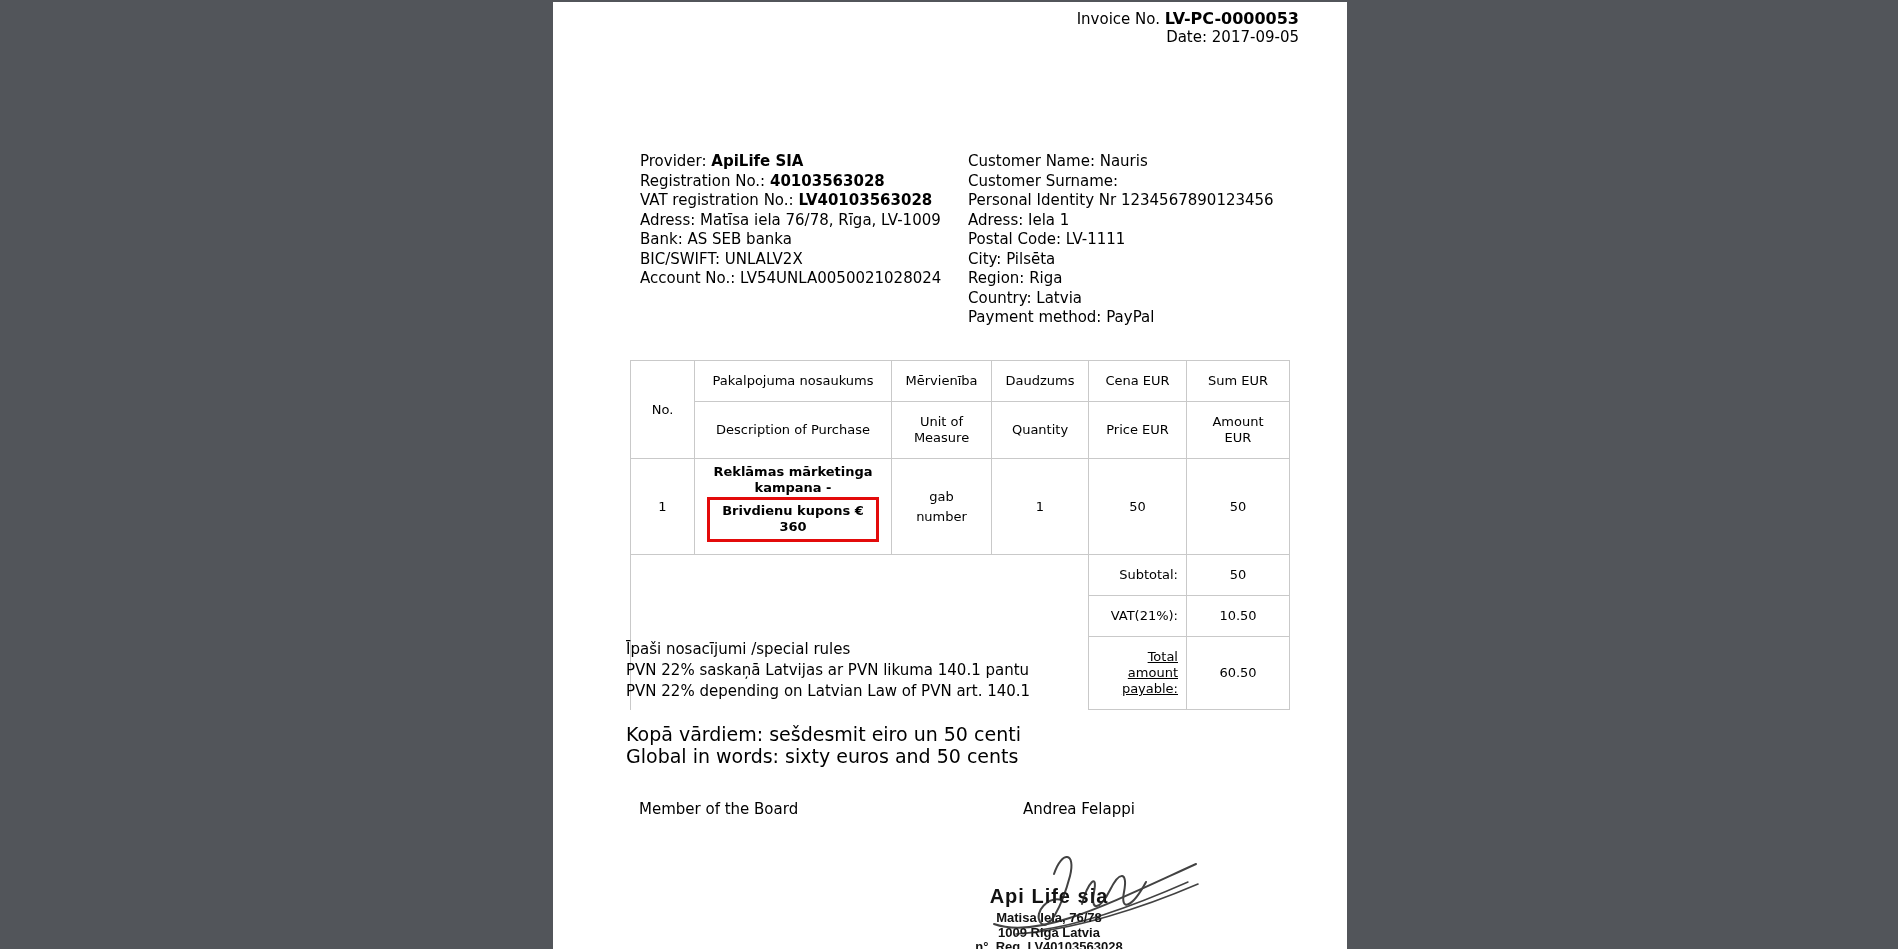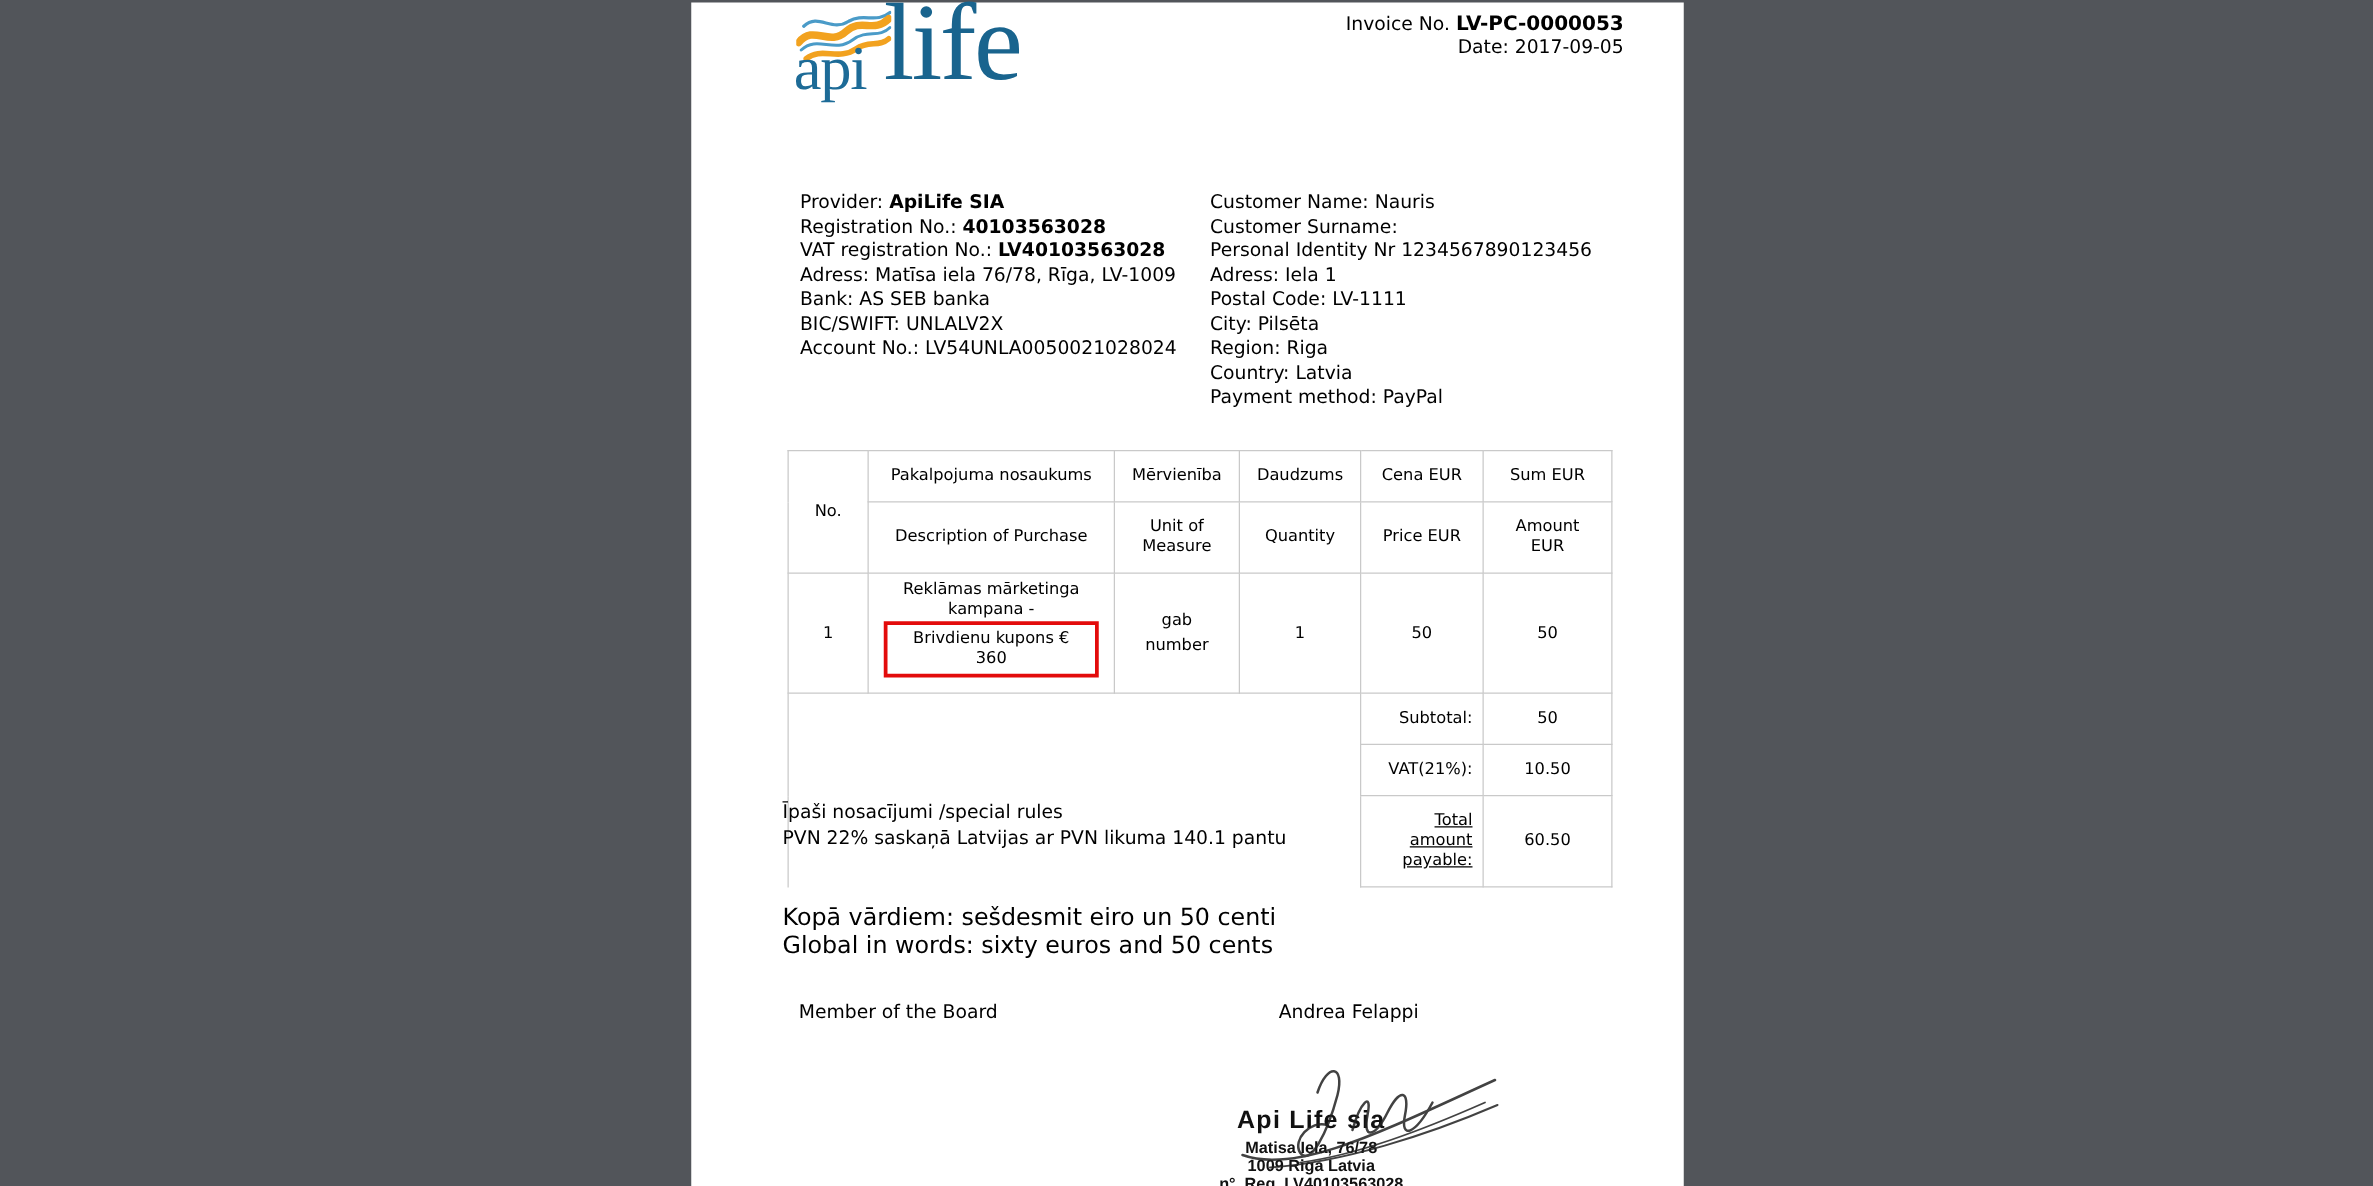--- a/index.html
+++ b/index.html
@@ -21,21 +21,21 @@
   .party { position:absolute; top:150px; font-size:15px; line-height:19.5px; white-space:nowrap; }
   .provider { left:87px; }
   .customer { left:415px; }
   .b { font-weight:bold; }
 
   
   .invoice-table { position:absolute; left:77px; top:358px; width:659px; border-collapse:collapse; table-layout:fixed; }
   .invoice-table td { border:1px solid #c9c9c9; font-size:13px; line-height:16px; text-align:center; vertical-align:middle; padding:12px; overflow:hidden; }
   tr.h1 { height:33px; } tr.h2 { height:43px; } tr.item { height:77px; }
   tr.t1 { height:30px; } tr.t2 { height:30px; } tr.t3 { height:43px; }
-  td.desc { vertical-align:top; padding-top:5px; }
+  td.desc { vertical-align:top; padding-top:5px;font-weight:bold; }
   .redbox { display:inline-block; border:3px solid #e30b0b; padding:3px 12px 4px 12px; margin-top:1px; }
   td.unit .unit2 { margin-top:4px; }
   td.tblank { border:none; border-left:1px solid #c9c9c9; }
   td.tlabel { text-align:right; padding-right:8px; }
   td.tlabel-wrap { padding-left:12px;text-decoration:underline; }
 
   
   .rules { position:absolute; left:73px; top:637px; font-size:15px; line-height:21px; white-space:nowrap; }
   .words { position:absolute; left:73px; top:721px; font-size:19px; line-height:22px; white-space:nowrap; }
 
@@ -48,30 +48,20 @@
   .stamp-title { font-size:20px; line-height:22px; margin-bottom:4px; letter-spacing:1px; }
   .stamp-line { font-size:13px; line-height:14.5px; }
   .scrawl { position:absolute; left:437px; top:842px; z-index:2; }
 </style>
 </head>
 <body>
 
 <div class="stage">
   <div class="page">
 
-    <div class="logo">
-      <svg class="logo-swirl" width="76" height="44" viewBox="0 0 76 44">
-        <path d="M6,14 C18,3 28,19 42,10 C54,3 64,12 75,3" fill="none" stroke="#4a9bc8" stroke-width="2.6" stroke-linecap="round"></path>
-        <path d="M2,27 C14,12 26,31 40,18 C52,7 62,20 74,8" fill="none" stroke="#f2a21f" stroke-width="6" stroke-linecap="round"></path>
-        <path d="M4,33 C17,21 30,36 45,25 C57,16 66,24 75,15" fill="none" stroke="#4a9bc8" stroke-width="2.4" stroke-linecap="round"></path>
-        <path d="M8,40 C20,30 34,42 48,32 C58,25 66,31 74,24" fill="none" stroke="#f2a21f" stroke-width="4.5" stroke-linecap="round"></path>
-      </svg>
-      <span class="logo-api">api</span>
-      <span class="logo-life">life</span>
-    </div>
 
     <div class="inv-head">
       <div><span>Invoice No.</span> <span class="num">LV-PC-0000053</span></div>
       <div><span>Date:</span> <span>2017-09-05</span></div>
     </div>
 
     <div class="party provider">
       <div><span>Provider:</span> <span class="b">ApiLife SIA</span></div>
       <div><span>Registration No.:</span> <span class="b">40103563028</span></div>
       <div><span>VAT registration No.:</span> <span class="b">LV40103563028</span></div>
@@ -144,20 +134,21 @@
         <tr class="t3">
           <td class="tlabel tlabel-wrap">Total amount payable:</td>
           <td>60.50</td>
         </tr>
       </tbody>
     </table>
 
     <div class="rules">
       <div>Īpaši nosacījumi /special rules</div>
       <div>PVN 22% saskaņā Latvijas ar PVN likuma 140.1 pantu</div>
+      <div>PVN 22% depending on Latvian Law of PVN art. 140.1</div>
     </div>
 
     <div class="words">
       <div>Kopā vārdiem: sešdesmit eiro un 50 centi</div>
       <div>Global in words: sixty euros and 50 cents</div>
     </div>
 
     <div class="sig-role">Member of the Board</div>
     <div class="sig-name">Andrea Felappi</div>
 

